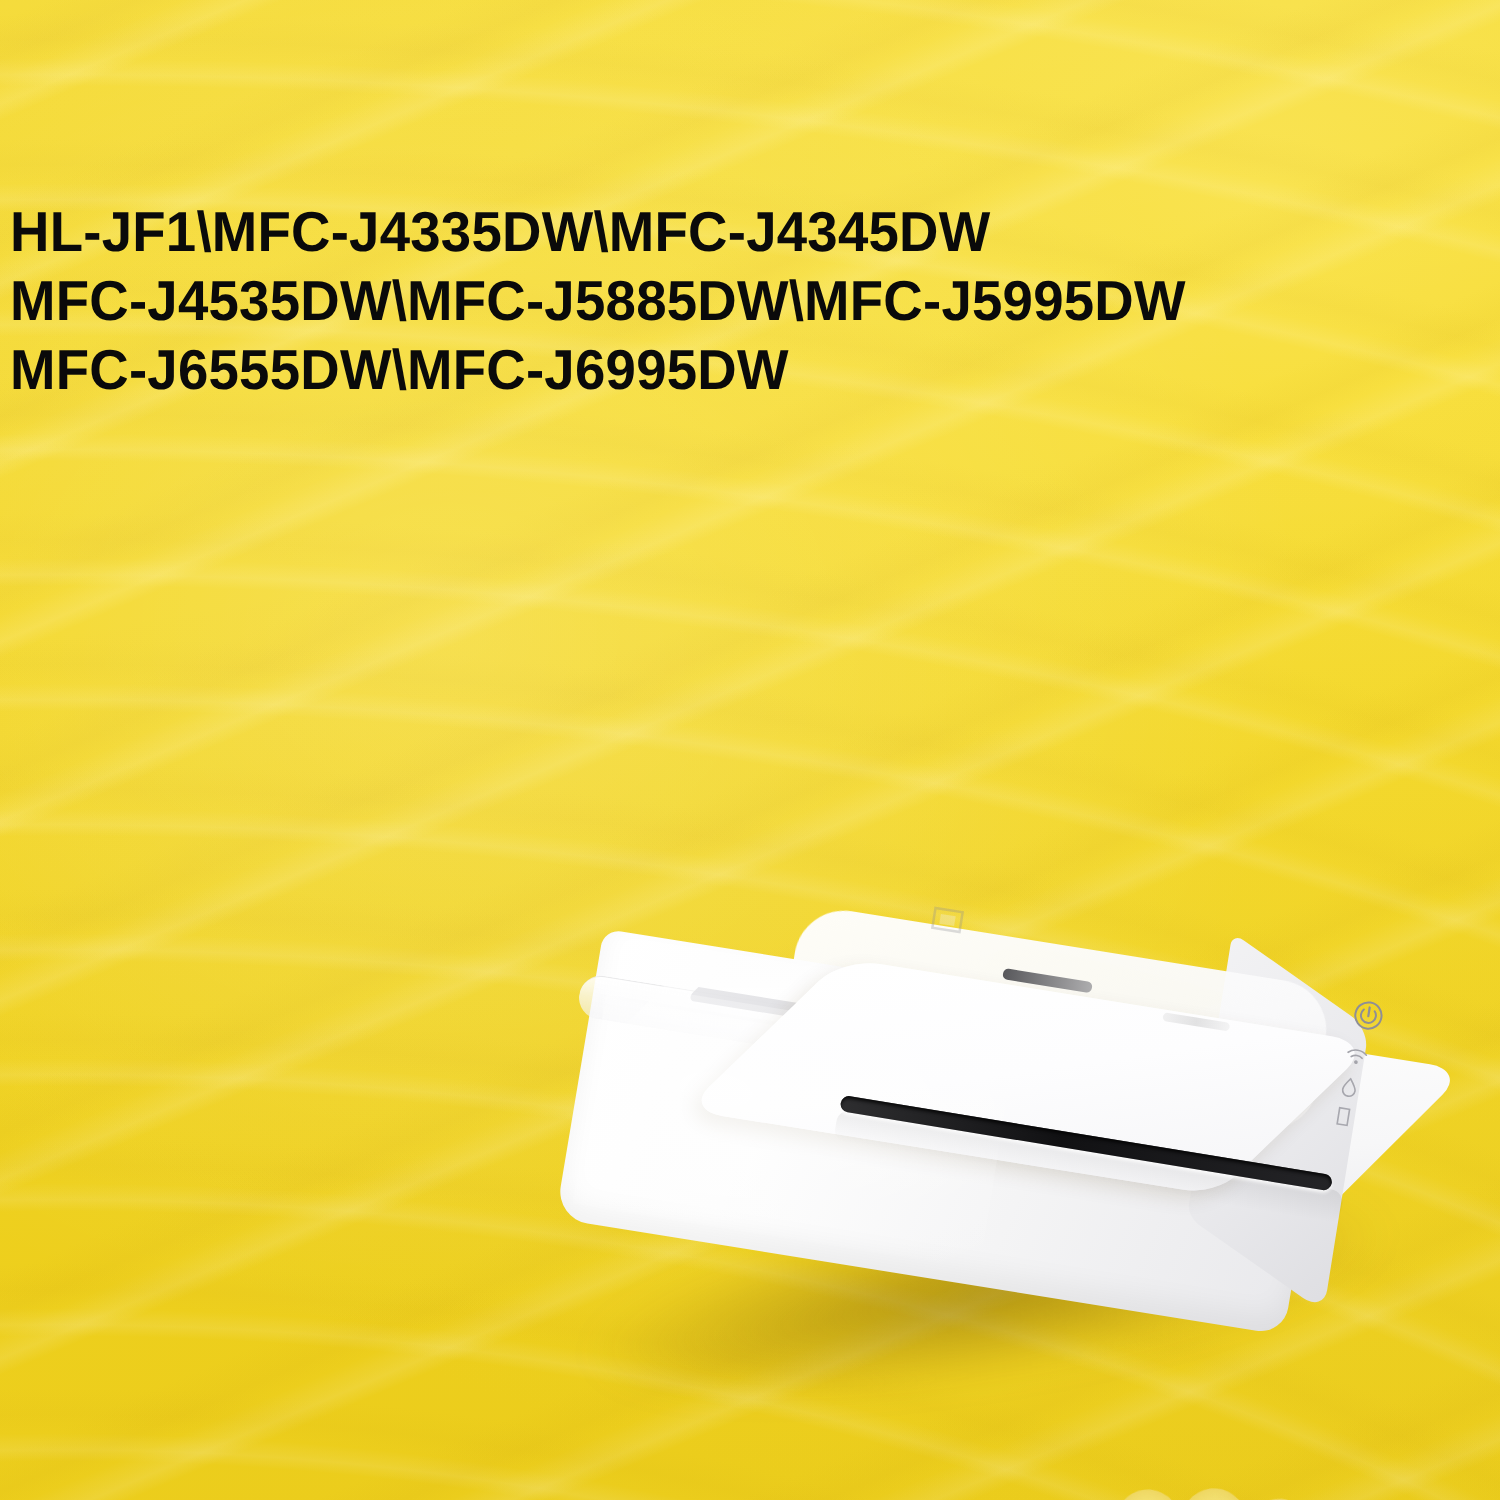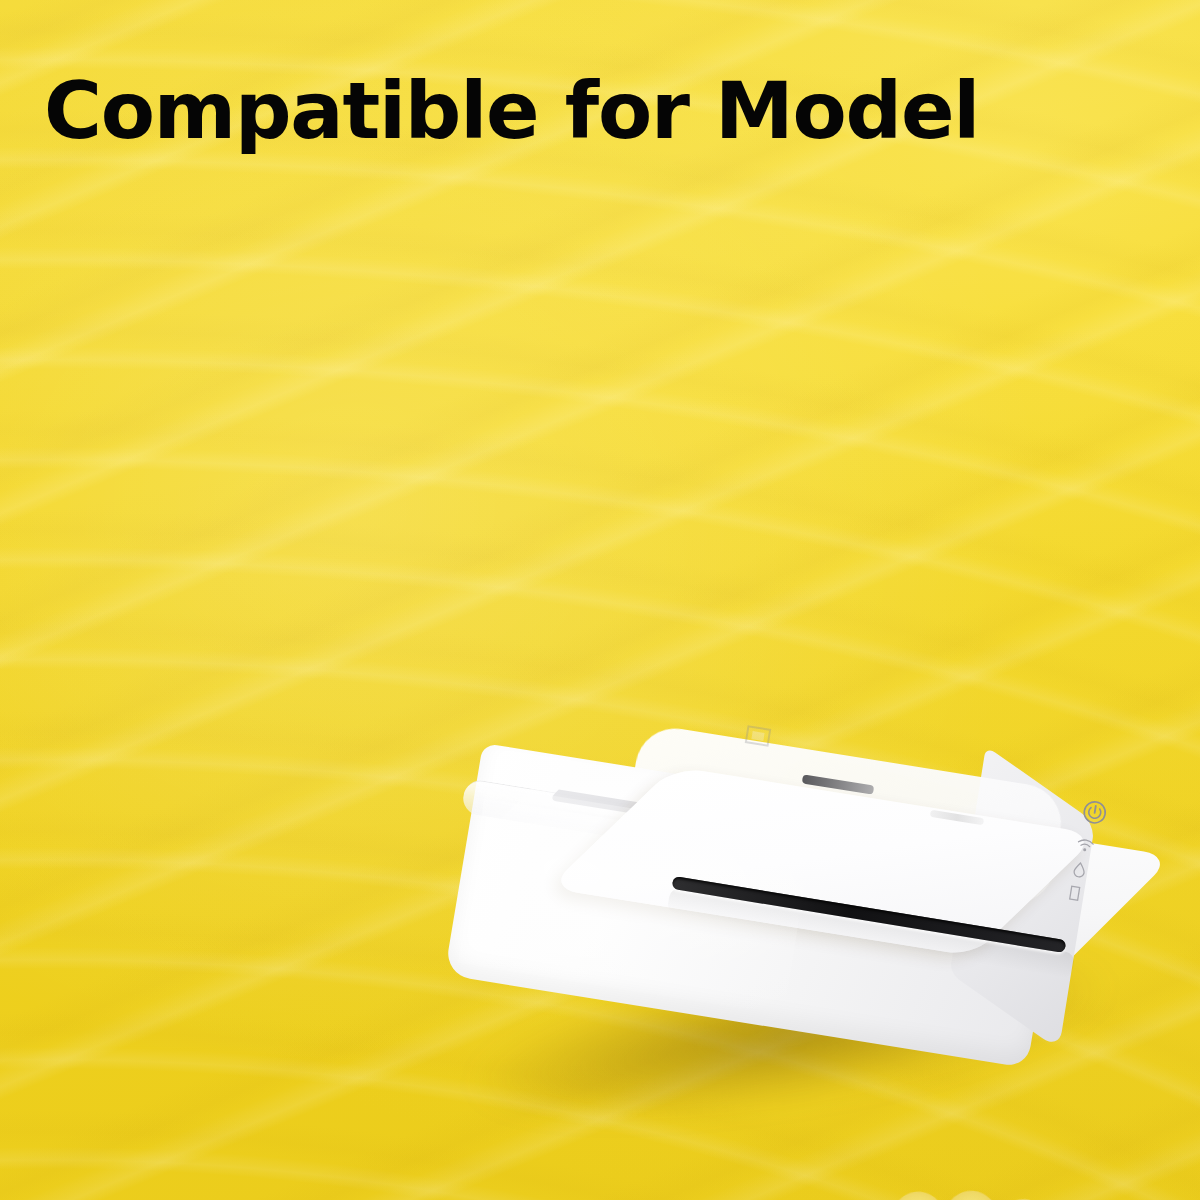--- a/index.html
+++ b/index.html
@@ -346,24 +346,26 @@
 
     <div class="petal" style="transform:rotate(-16deg)"></div>
     <div class="petal" style="transform:rotate(-6deg)"></div>
     <div class="petal" style="transform:rotate(4deg)"></div>
     <div class="petal" style="transform:rotate(14deg)"></div>
 
   </div>
 
   <div class="bg-vignette"></div>
 
-  <div class="headline-block">
-    <h1 class="title">Compatible for Model</h1>
-  </div>
-
+
+  <ul class="model-list">
+    <li class="model-line">HL-JF1\MFC-J4335DW\MFC-J4345DW</li>
+    <li class="model-line">MFC-J4535DW\MFC-J5885DW\MFC-J5995DW</li>
+    <li class="model-line">MFC-J6555DW\MFC-J6995DW</li>
+  </ul>
 
   <div class="printer-stage">
 
     <div class="printer-shadow"></div>
 
     <div class="body-top"></div>
     <div class="body-front"></div>
     <div class="body-right"></div>
     <div class="body-cap"></div>
     <div class="body-seam"></div>

